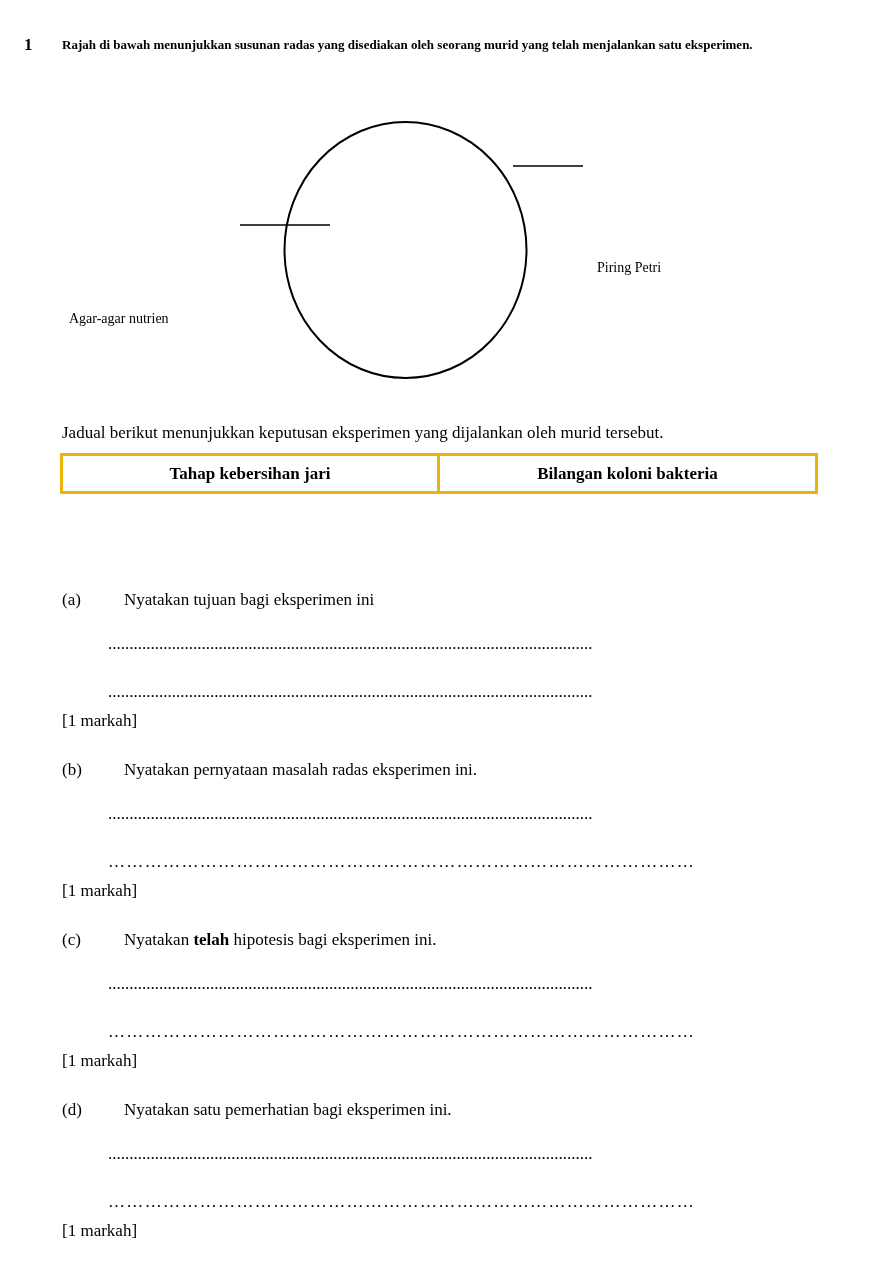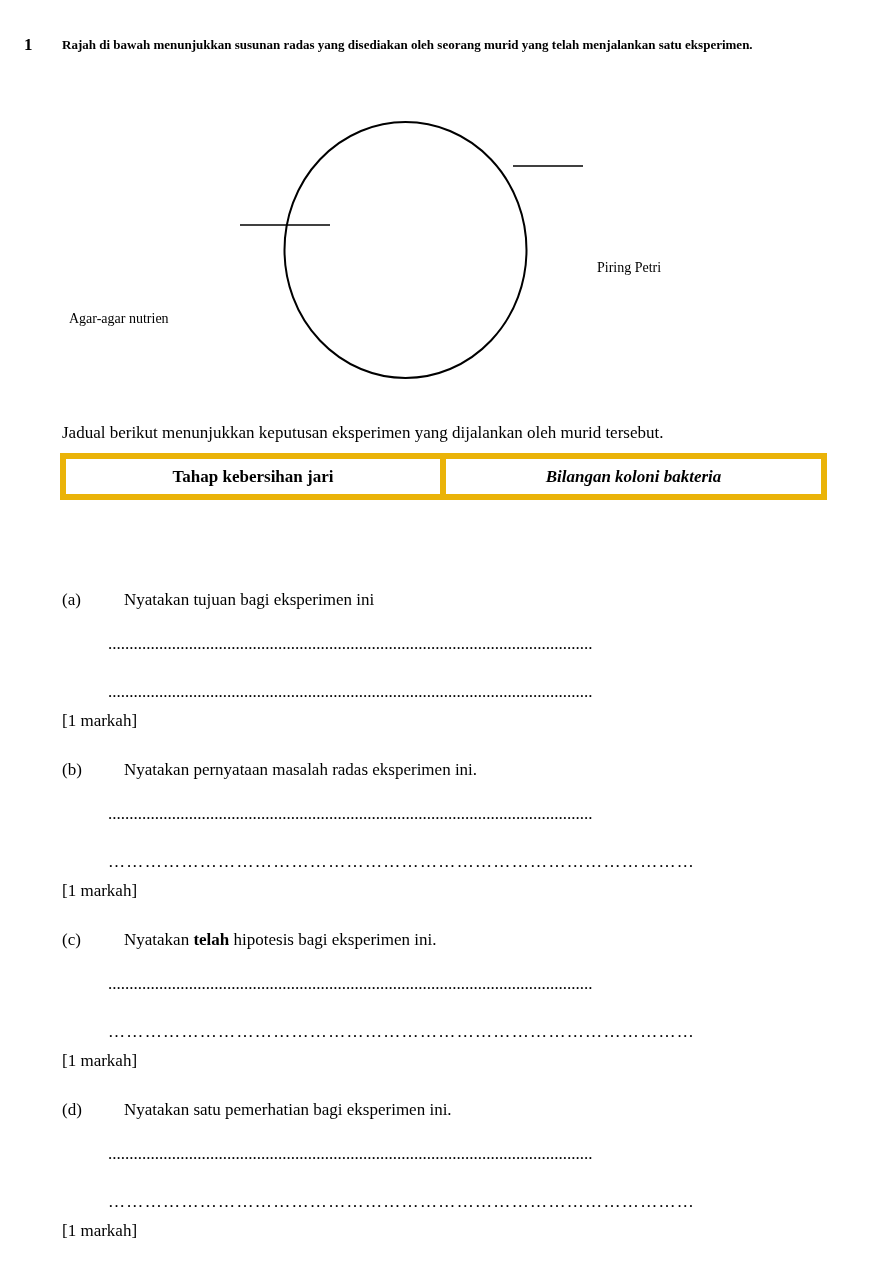--- a/index.html
+++ b/index.html
@@ -90,35 +90,35 @@
   .results-table {
     position: absolute;
     left: 60px;
     top: 453px;
     width: 749px;
     border-collapse: collapse;
     table-layout: fixed;
   }
   .results-table th,
   .results-table td {
-    border: 6px solid #eab308;
+    border: 3px solid #eab308;
     text-align: center;
     font-size: 17px;
     padding: 0;
     height: 35px;
     vertical-align: middle;
   }
   .results-table th {
     font-weight: bold;
   }
   .results-table td {
     font-weight: normal;
   }
   .col-a { width: 374px; }
-  .col-b { width: 375px; font-style: italic; }
+  .col-b { width: 375px; }
 
   
   .part {
     position: absolute;
     left: 62px;
     width: 750px;
   }
   .part-head {
     display: flex;
     align-items: flex-start;

